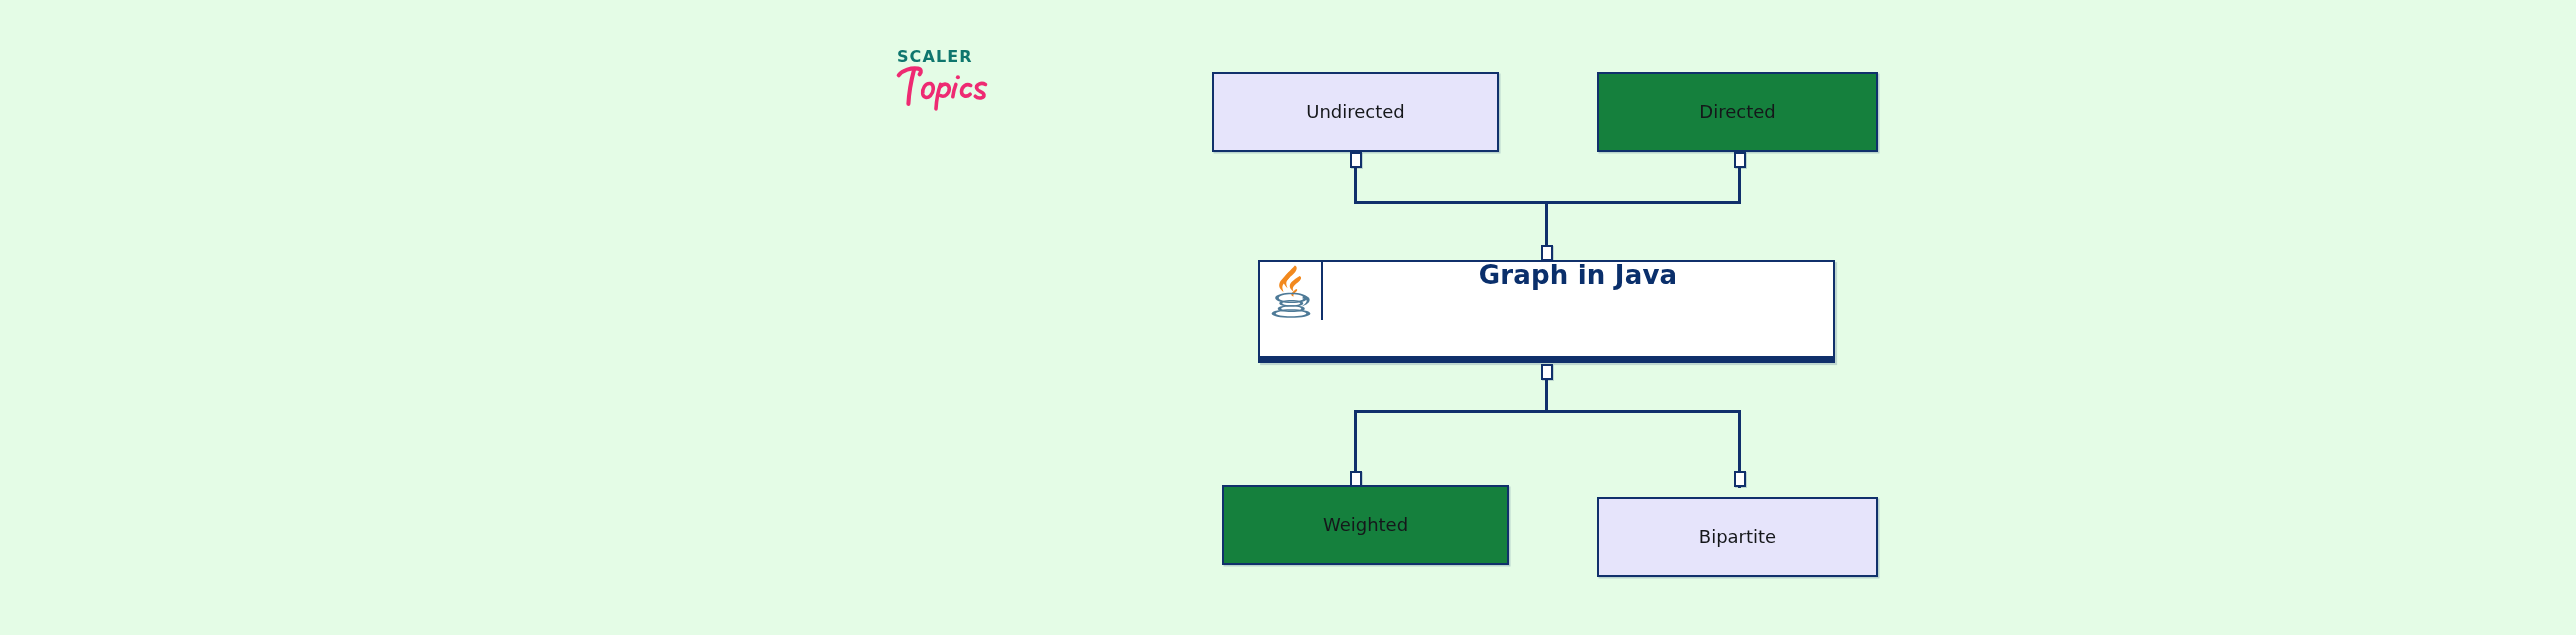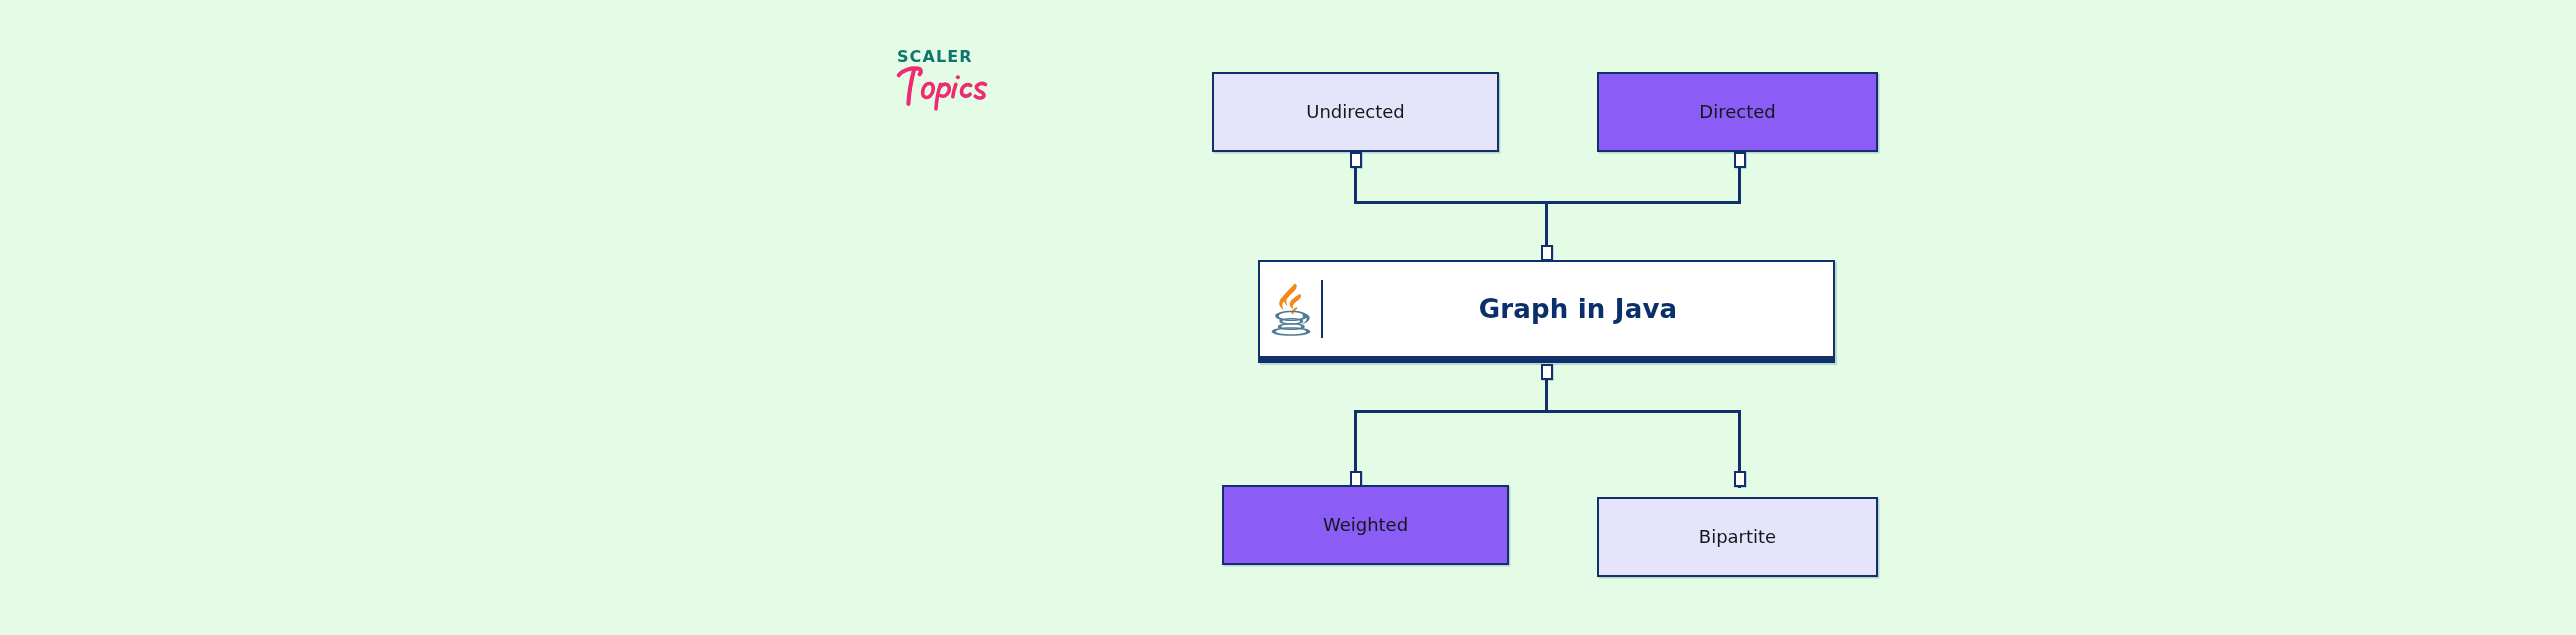--- a/index.html
+++ b/index.html
@@ -55,40 +55,40 @@
     box-shadow: 1.5px 1.5px 0 rgba(16, 48, 107, 0.20);
   }
   .node .node-label {
     font-family: "DejaVu Sans", sans-serif;
     font-size: 18px;
     color: #15171a;
     line-height: 1;
     white-space: nowrap;
   }
   .fill-lavender { background: #e6e4fb; }
-  .fill-pink     { background: #8b5cf6; }
+  .fill-pink     { background: #15803d; }
 
   #node-undirected { left: 1212px; top: 72px; width: 287px; height: 80px; }
   #node-directed   { left: 1597px; top: 72px; width: 281px; height: 80px; }
   #node-weighted   { left: 1213px; top: 485px; width: 287px; height: 80px; margin-left: 9px; }
   #node-bipartite  { left: 1597px; top: 485px; width: 281px; height: 80px; margin-top: 12px; }
 
   
   #node-center {
     position: absolute;
     left: 1258px;
     top: 260px;
     width: 577px;
     height: 103px;
     box-sizing: border-box;
     background: #ffffff;
     border: 2.1px solid #10306b;
     border-bottom: 7.2px solid #10306b;
     display: flex;
-    align-items: center;
+    align-items: flex-start;
     box-shadow: 2.1px 2.1px 0 rgba(16, 48, 107, 0.18);
   }
   #center-icon-cell {
     width: 61px;
     flex: 0 0 61px;
     border-right: 2.1px solid #10306b;
     display: flex;
     align-items: center;
     justify-content: center;
     background: #ffffff;

